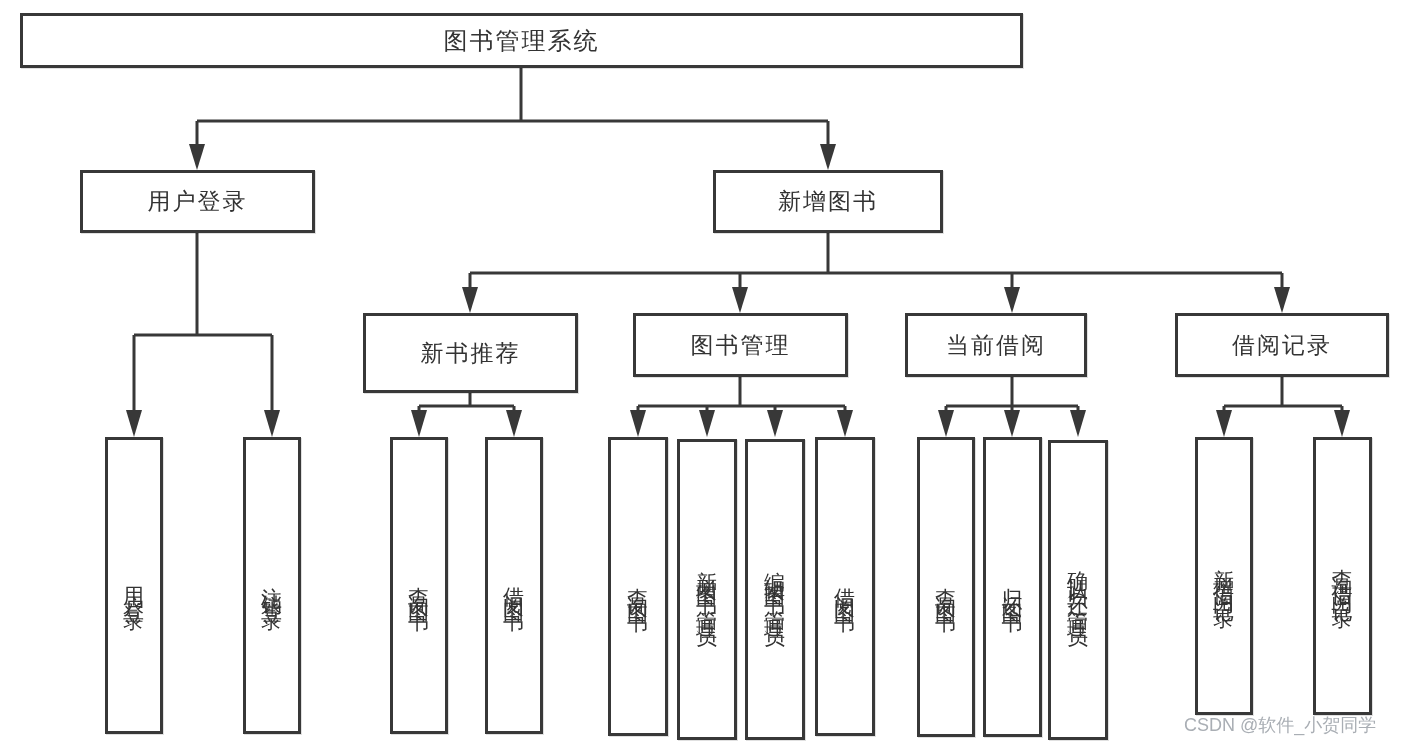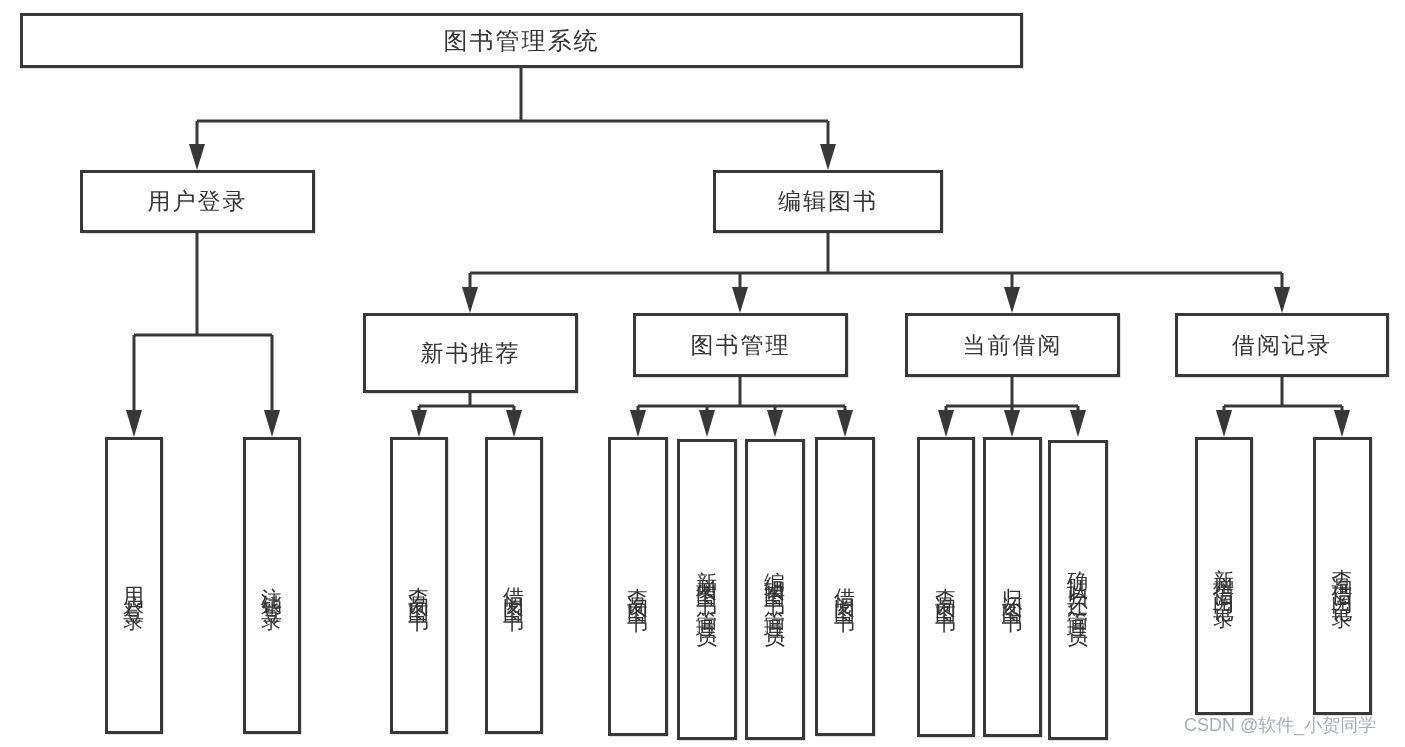--- a/index.html
+++ b/index.html
@@ -127,30 +127,30 @@
   </svg>
 
   <div class="node h-node root-node" style="left:20px; top:13px; width:1003px; height:55px;">
     <span>图书管理系统</span>
   </div>
 
   <div class="node h-node" style="left:80px; top:170px; width:235px; height:63px;">
     <span>用户登录</span>
   </div>
   <div class="node h-node" style="left:713px; top:170px; width:230px; height:63px;">
-    <span>编辑图书</span>
+    <span>新增图书</span>
   </div>
 
   <div class="node h-node" style="left:363px; top:313px; width:215px; height:80px;">
     <span>新书推荐</span>
   </div>
   <div class="node h-node" style="left:633px; top:313px; width:215px; height:64px;">
     <span>图书管理</span>
   </div>
-  <div class="node h-node" style="left:905px; top:313px; width:215px; height:64px;">
+  <div class="node h-node" style="left:905px; top:313px; width:182px; height:64px;">
     <span>当前借阅</span>
   </div>
   <div class="node h-node" style="left:1175px; top:313px; width:214px; height:64px;">
     <span>借阅记录</span>
   </div>
 
   <div class="node v-node" style="left:105px; top:437px; width:58px; height:297px;">
     <span class="v-label">用户登录</span>
   </div>
   <div class="node v-node" style="left:243px; top:437px; width:58px; height:297px;">

